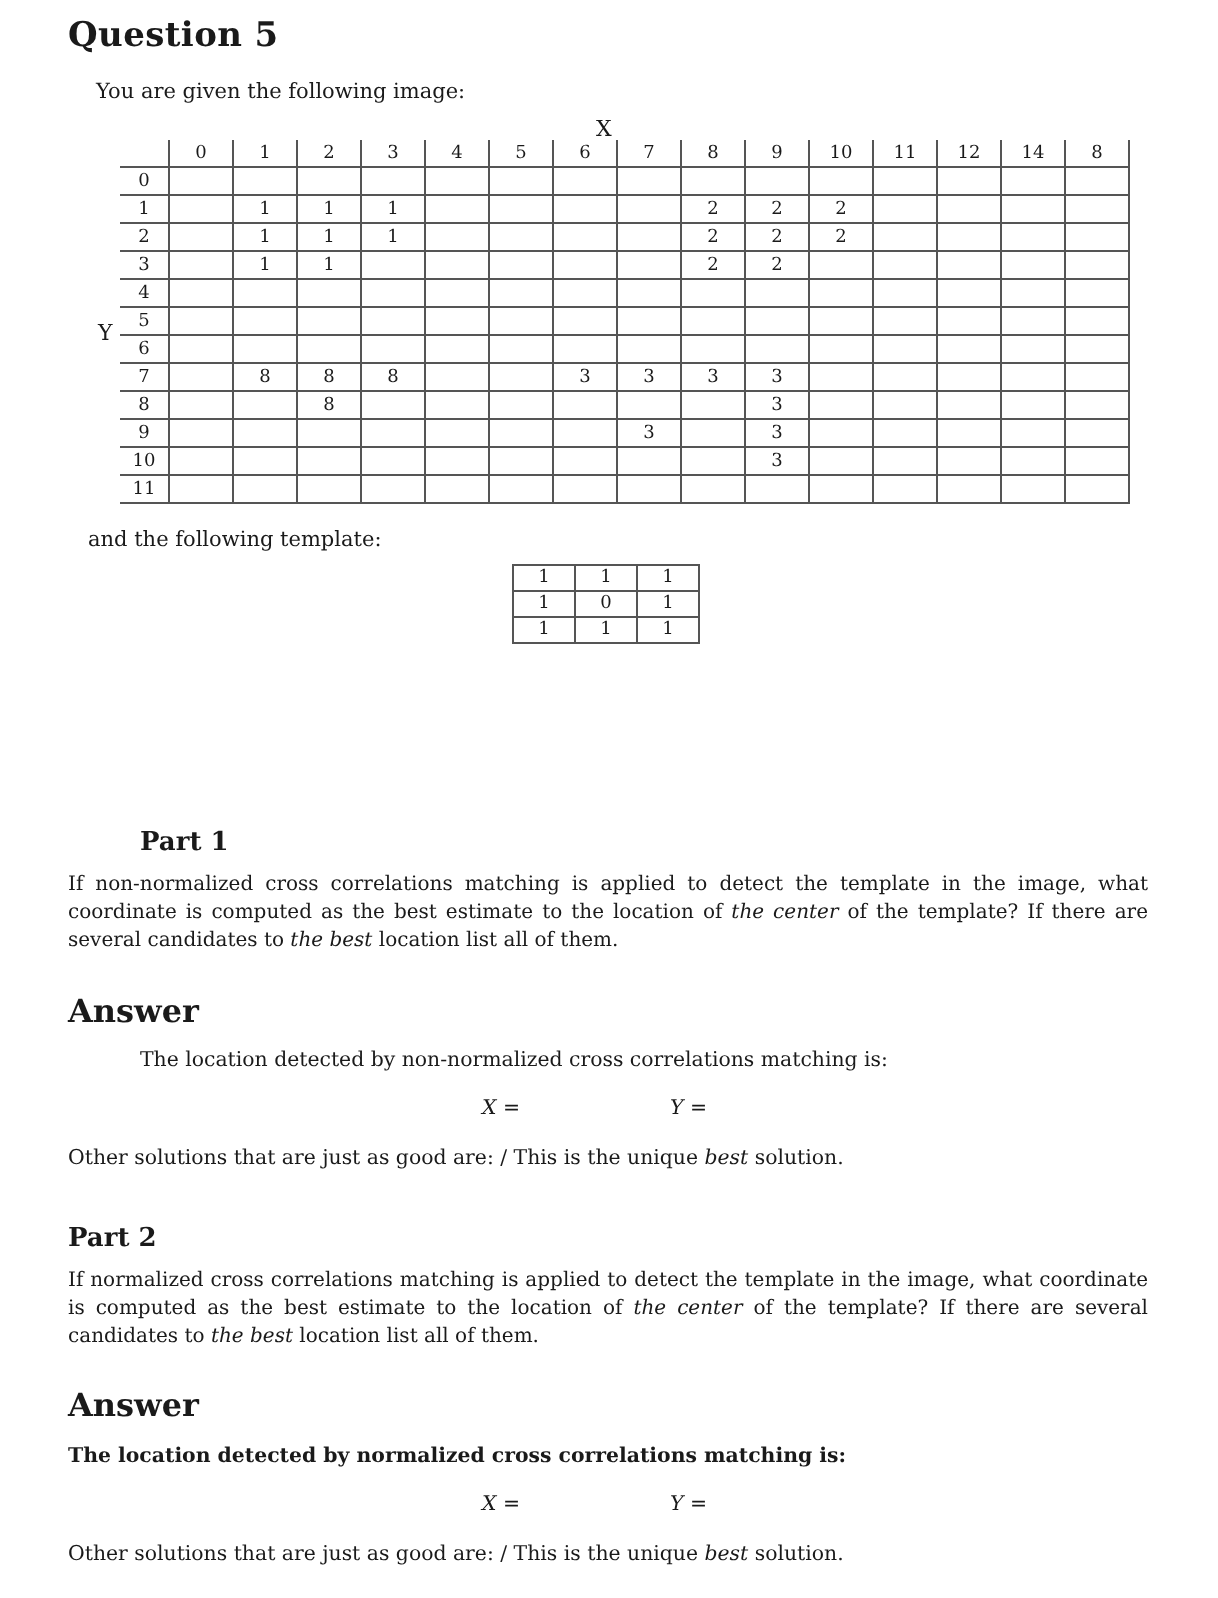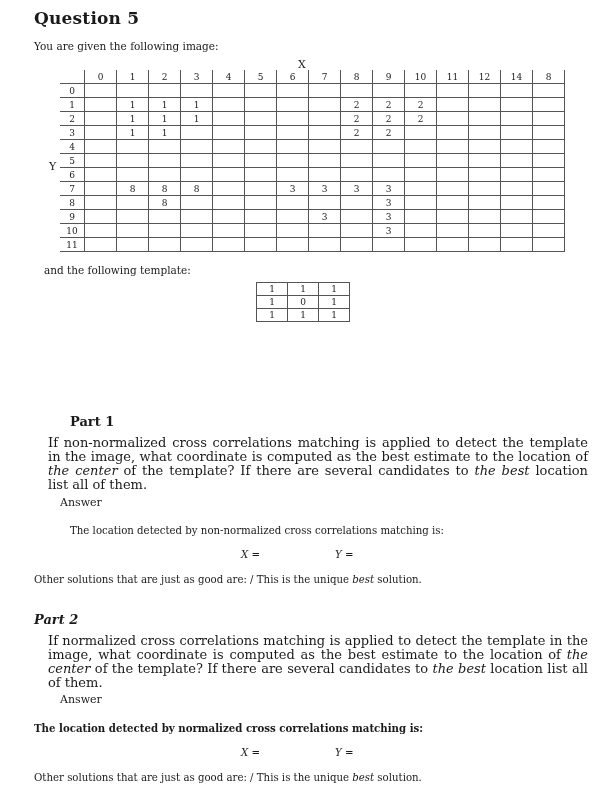--- a/index.html
+++ b/index.html
@@ -3,21 +3,21 @@
 <meta charset="utf-8">
 <style>
   html, body { margin: 0; padding: 0; background: #ffffff; }
   body {
     width: 609px; height: 799px; position: relative; overflow: hidden;
     font-family: "DejaVu Serif", "Liberation Serif", serif;
     color: #1a1a1a;
   }
   .abs { position: absolute; }
   .h-question { left: 34px; top: 8px; font-size: 17px; font-weight: bold; letter-spacing: 0.2px; }
-  .intro { left: 34px; top: 40px; font-size: 10.5px; }
+  .intro { left: 48px; top: 40px; font-size: 10.5px; }
   .x-axis-label { left: 298px; top: 58px; font-size: 11px; }
   .y-axis-label { left: 49px; top: 160px; font-size: 11px; }
 
   
   .grid { position: absolute; left: 60px; top: 70px; border-collapse: collapse; font-size: 9px; }
   .grid td, .grid th { padding: 0; text-align: center; vertical-align: middle; height: 13px; line-height: 12px; }
   .grid th { font-weight: normal; height: 13px; border-left: 1.6px solid #555; }
   .grid th.corner { border-left: none; }
   .grid td { width: 31px; border: 1.6px solid #555; }
   .grid td.rlabel { width: 24px; border-left: none; text-align: center; padding-left: 0; }
@@ -25,22 +25,22 @@
   .grid th.col { width: 31px; }
   .grid th.corner { width: 24px; }
   .grid th.col.last { border-right: 1.6px solid #555; }
 
   .tmpl-intro { left: 44px; top: 264px; font-size: 10.5px; }
 
   .tmpl { position: absolute; left: 256px; top: 282px; border-collapse: collapse; font-size: 9px; }
   .tmpl td { width: 30px; height: 12px; line-height: 11px; text-align: center; border: 1.6px solid #555; padding: 0; }
 
   .part-title { font-size: 13px; font-weight: bold; left: 34px; }
-  .para { left: 48px; width: 540px; font-size: 13px; line-height: 14px; text-align: justify; }
-  .answer-title { font-size: 11px; font-weight: normal; left: 34px; margin-left: 26px; }
+  .para { left: 34px; width: 540px; font-size: 10px; line-height: 14px; text-align: justify; }
+  .answer-title { font-size: 16px; font-weight: bold; left: 34px; }
   .sentence { left: 34px; font-size: 10.2px; }
   .eq { font-size: 10.2px; font-style: italic; }
   em { font-style: italic; }
 </style>
 </head>
 <body>
 
 <div class="abs h-question">Question 5</div>
 <div class="abs intro">You are given the following image:</div>
 
@@ -312,20 +312,20 @@
 
 <div class="abs part-title" style="top:414px;margin-left:36px;">Part 1</div>
 <div class="abs para" style="top:436px;"><span>If non-normalized cross correlations matching is applied to detect the template in the image, what coordinate is computed as the best estimate to the location of </span><em>the center</em><span> of the template? If there are several candidates to </span><em>the best</em><span> location list all of them.</span></div>
 
 <div class="abs answer-title" style="top:496px;">Answer</div>
 <div class="abs sentence" style="top:525px;margin-left:36px;">The location detected by non-normalized cross correlations matching is:</div>
 <div class="abs eq" style="left:241px; top:549px;">X =</div>
 <div class="abs eq" style="left:335px; top:549px;">Y =</div>
 <div class="abs sentence" style="top:574px;"><span>Other solutions that are just as good are: / This is the unique </span><em>best</em><span> solution.</span></div>
 
-<div class="abs part-title" style="top:612px;font-style:italic;">Part 2</div>
+<div class="abs part-title" style="top:612px;">Part 2</div>
 <div class="abs para" style="top:634px;"><span>If normalized cross correlations matching is applied to detect the template in the image, what coordinate is computed as the best estimate to the location of </span><em>the center</em><span> of the template? If there are several candidates to </span><em>the best</em><span> location list all of them.</span></div>
 
 <div class="abs answer-title" style="top:693px;">Answer</div>
 <div class="abs sentence" style="top:722px;font-weight:bold;">The location detected by normalized cross correlations matching is:</div>
 <div class="abs eq" style="left:241px; top:747px;">X =</div>
 <div class="abs eq" style="left:335px; top:747px;">Y =</div>
 <div class="abs sentence" style="top:772px;"><span>Other solutions that are just as good are: / This is the unique </span><em>best</em><span> solution.</span></div>
 
 </body></html>

